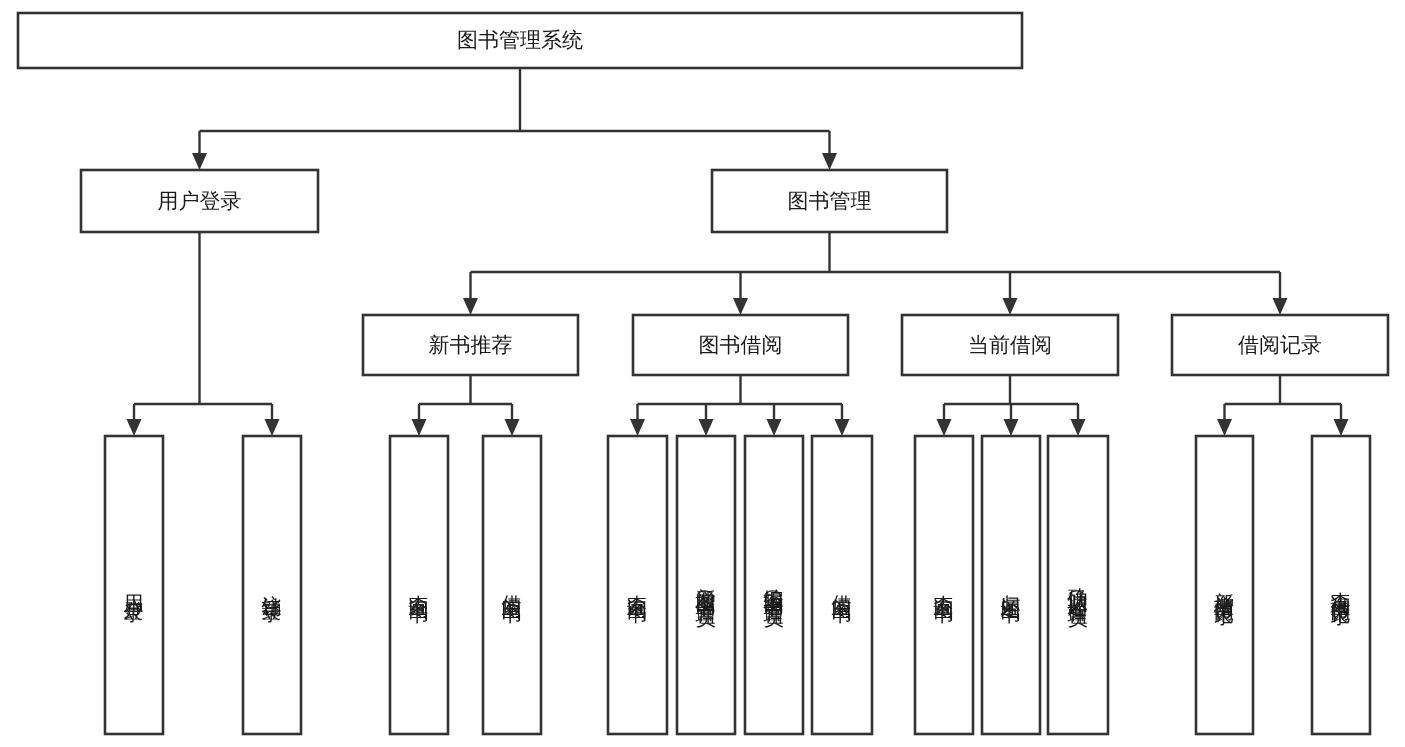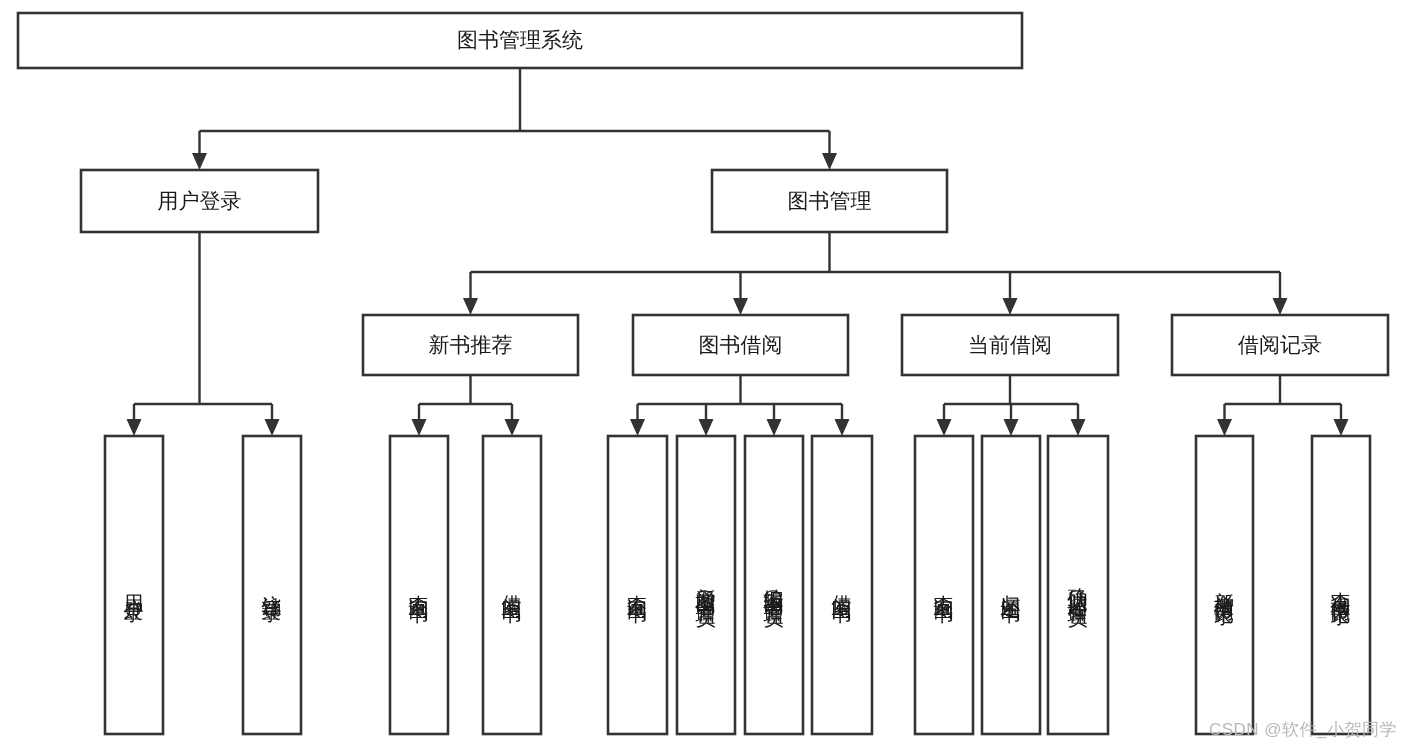--- a/index.html
+++ b/index.html
@@ -199,15 +199,14 @@
         <span class="vlabel-text">确认归还（管理员）</span>
       </div>
       <div class="vlabel-wrap" style="left: 1196px; top: 436px; width: 57px; height: 298px;">
         <span class="vlabel-text">新增借阅记录</span>
       </div>
       <div class="vlabel-wrap" style="left: 1312px; top: 436px; width: 58px; height: 298px;">
         <span class="vlabel-text">查询借阅记录</span>
       </div>
     </div>
 
-  <div class="watermark">CSDN @软件_小贺同学</div>
 
 </div>
 
 </body></html>

